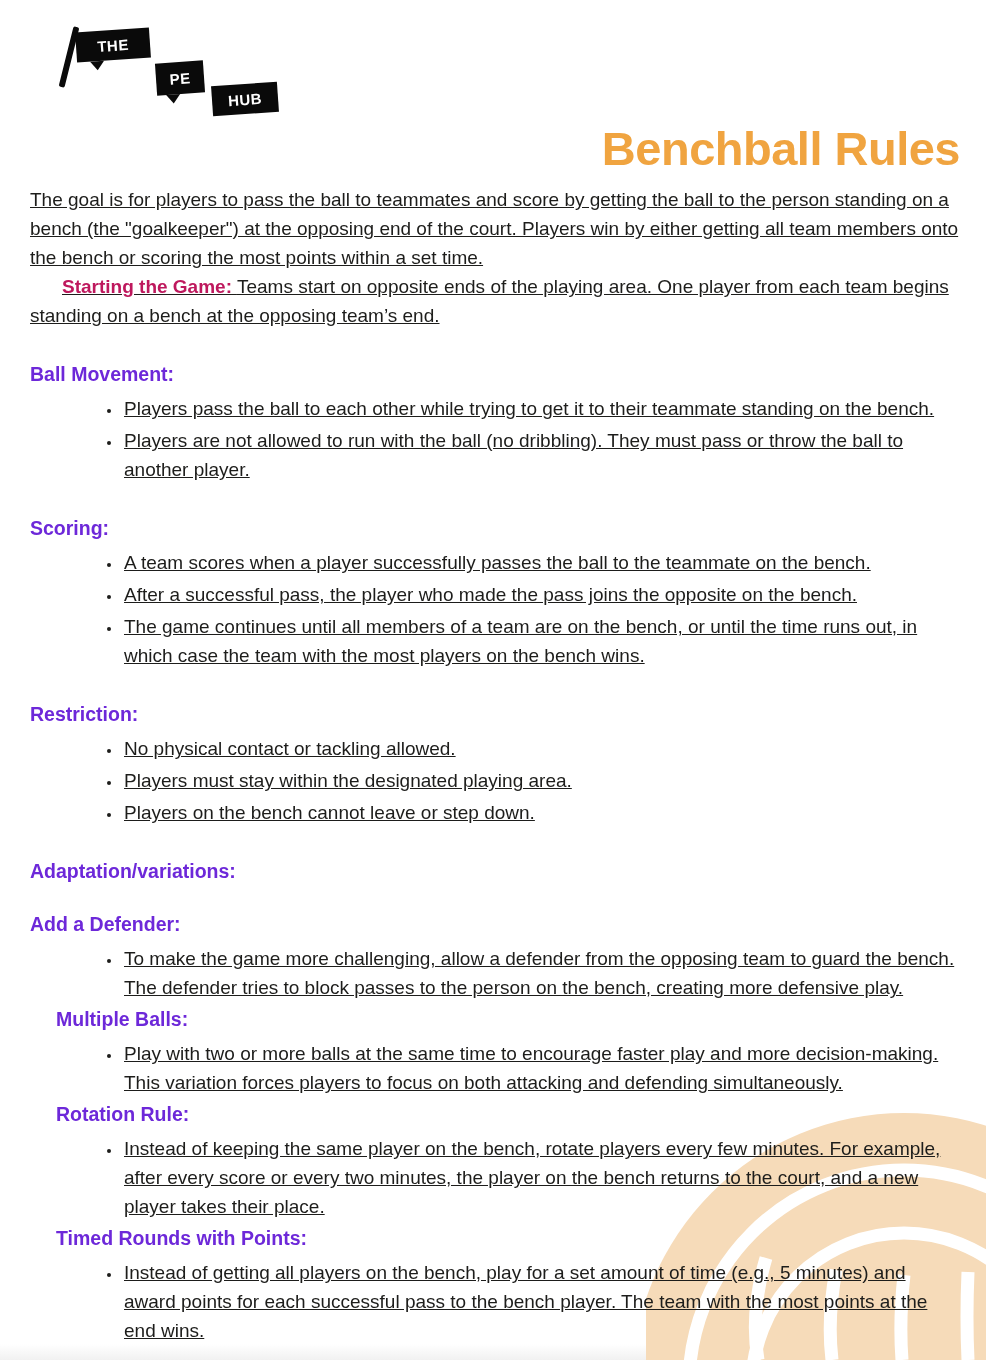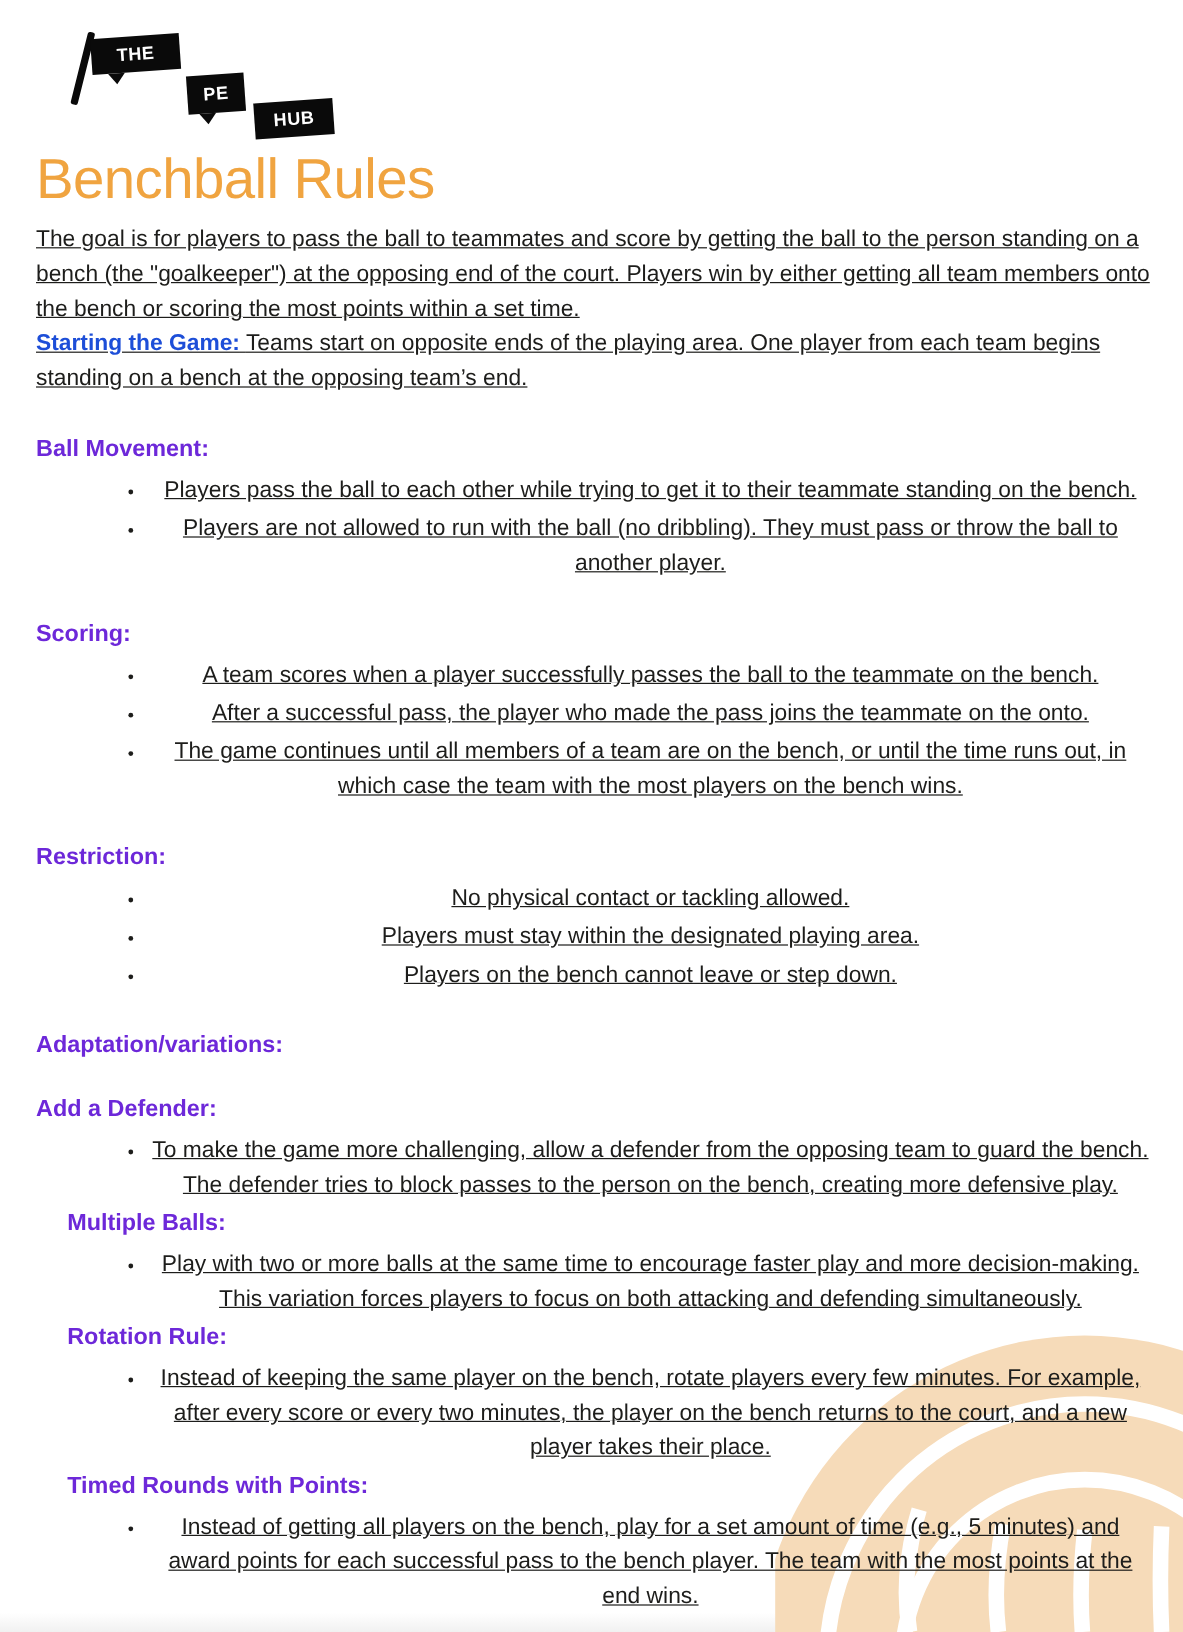--- a/index.html
+++ b/index.html
@@ -28,35 +28,35 @@
     border-left:7px solid transparent;border-right:7px solid transparent;
     border-top:9px solid #0a0a0a;
   }
   .flag-the{left:46px;top:16px;width:74px;height:30px;font-size:15px;transform:rotate(-4deg);}
   .flag-pe{left:126px;top:48px;width:48px;height:32px;font-size:15px;transform:rotate(-4deg);}
   .flag-hub{left:182px;top:70px;width:66px;height:30px;font-size:15px;transform:rotate(-4deg);}
   .flag-hub:after{display:none;}
 
   
   h1{
-    margin:14px 0 12px 0;
+    margin:14px 0 12px 16px;
     font-size:47px;line-height:1.05;letter-spacing:-0.5px;
-    color:#f0a440;font-weight:normal;
+    color:#f0a440;font-weight:bold;text-align:right;
   }
   p.body, li{font-size:19px;line-height:29px;text-decoration:underline;}
   p.body{margin:0;}
   .gap{margin-top:28px;}
   h2{
     font-size:19.5px;line-height:29px;margin:30px 0 0 0;
     color:#6d28d9;font-weight:bold;
   }
   h2.tight{margin-top:0;margin-left:26px;}
   h2.small-gap{margin-top:24px;}
-  .h-inline{color:#1d4ed8;font-weight:bold;}
-  ul{margin:5px 0 0 0;padding-left:92px;text-align:center;}
+  .h-inline{color:#be185d;font-weight:bold;margin-left:32px;}
+  ul{margin:5px 0 0 0;padding-left:92px;}
   ul.last{margin-bottom:0;}
   li{margin:0 0 3px 0;padding-left:2px;}
   li::marker{font-size:14px;color:#1d1d1b;}
 
   
   .bottom-band{
     position:absolute;left:0;right:0;bottom:0;height:16px;z-index:1;
     background:linear-gradient(#ffffff,#f1f1f1);
   }
 
@@ -92,21 +92,21 @@
 
     <h2>Ball Movement:</h2>
     <ul>
       <li>Players pass the ball to each other while trying to get it to their teammate standing on the bench.</li>
       <li>Players are not allowed to run with the ball (no dribbling). They must pass or throw the ball to another player.</li>
     </ul>
 
     <h2>Scoring:</h2>
     <ul>
       <li>A team scores when a player successfully passes the ball to the teammate on the bench.</li>
-      <li>After a successful pass, the player who made the pass joins the teammate on the onto.</li>
+      <li>After a successful pass, the player who made the pass joins the opposite on the bench.</li>
       <li>The game continues until all members of a team are on the bench, or until the time runs out, in which case the team with the most players on the bench wins.</li>
     </ul>
 
     <h2>Restriction:</h2>
     <ul>
       <li>No physical contact or tackling allowed.</li>
       <li>Players must stay within the designated playing area.</li>
       <li>Players on the bench cannot leave or step down.</li>
     </ul>
 

